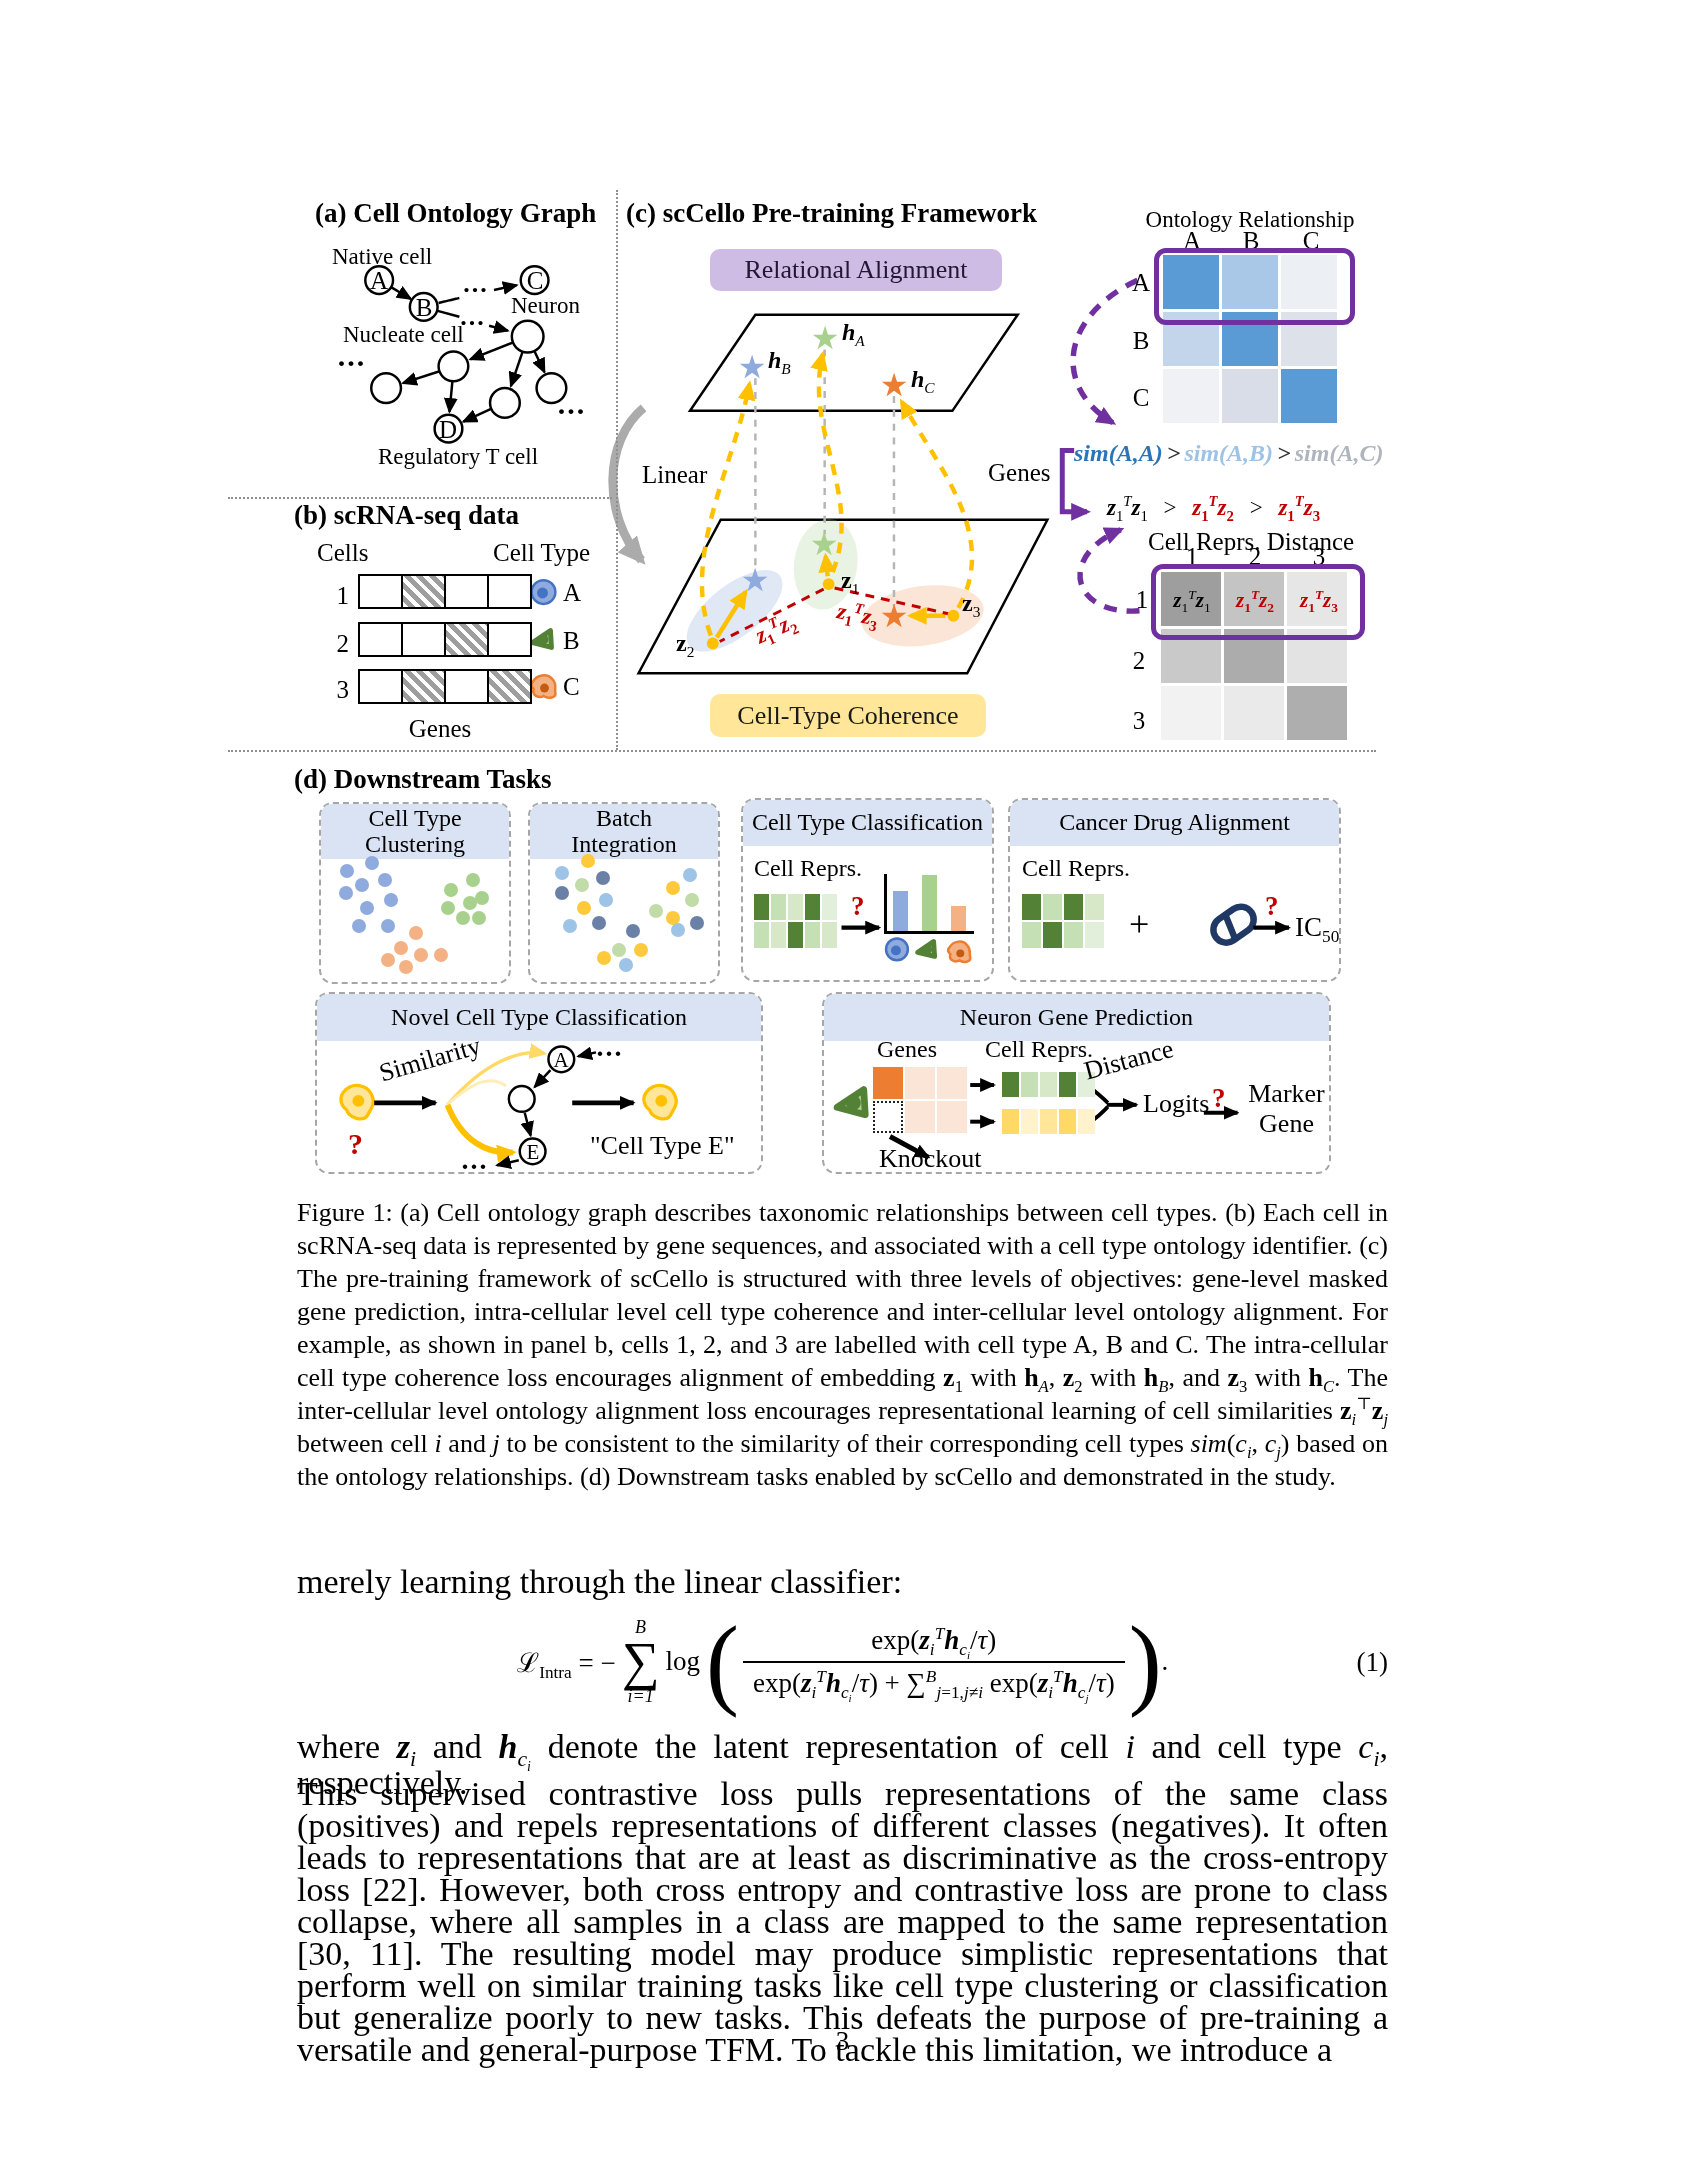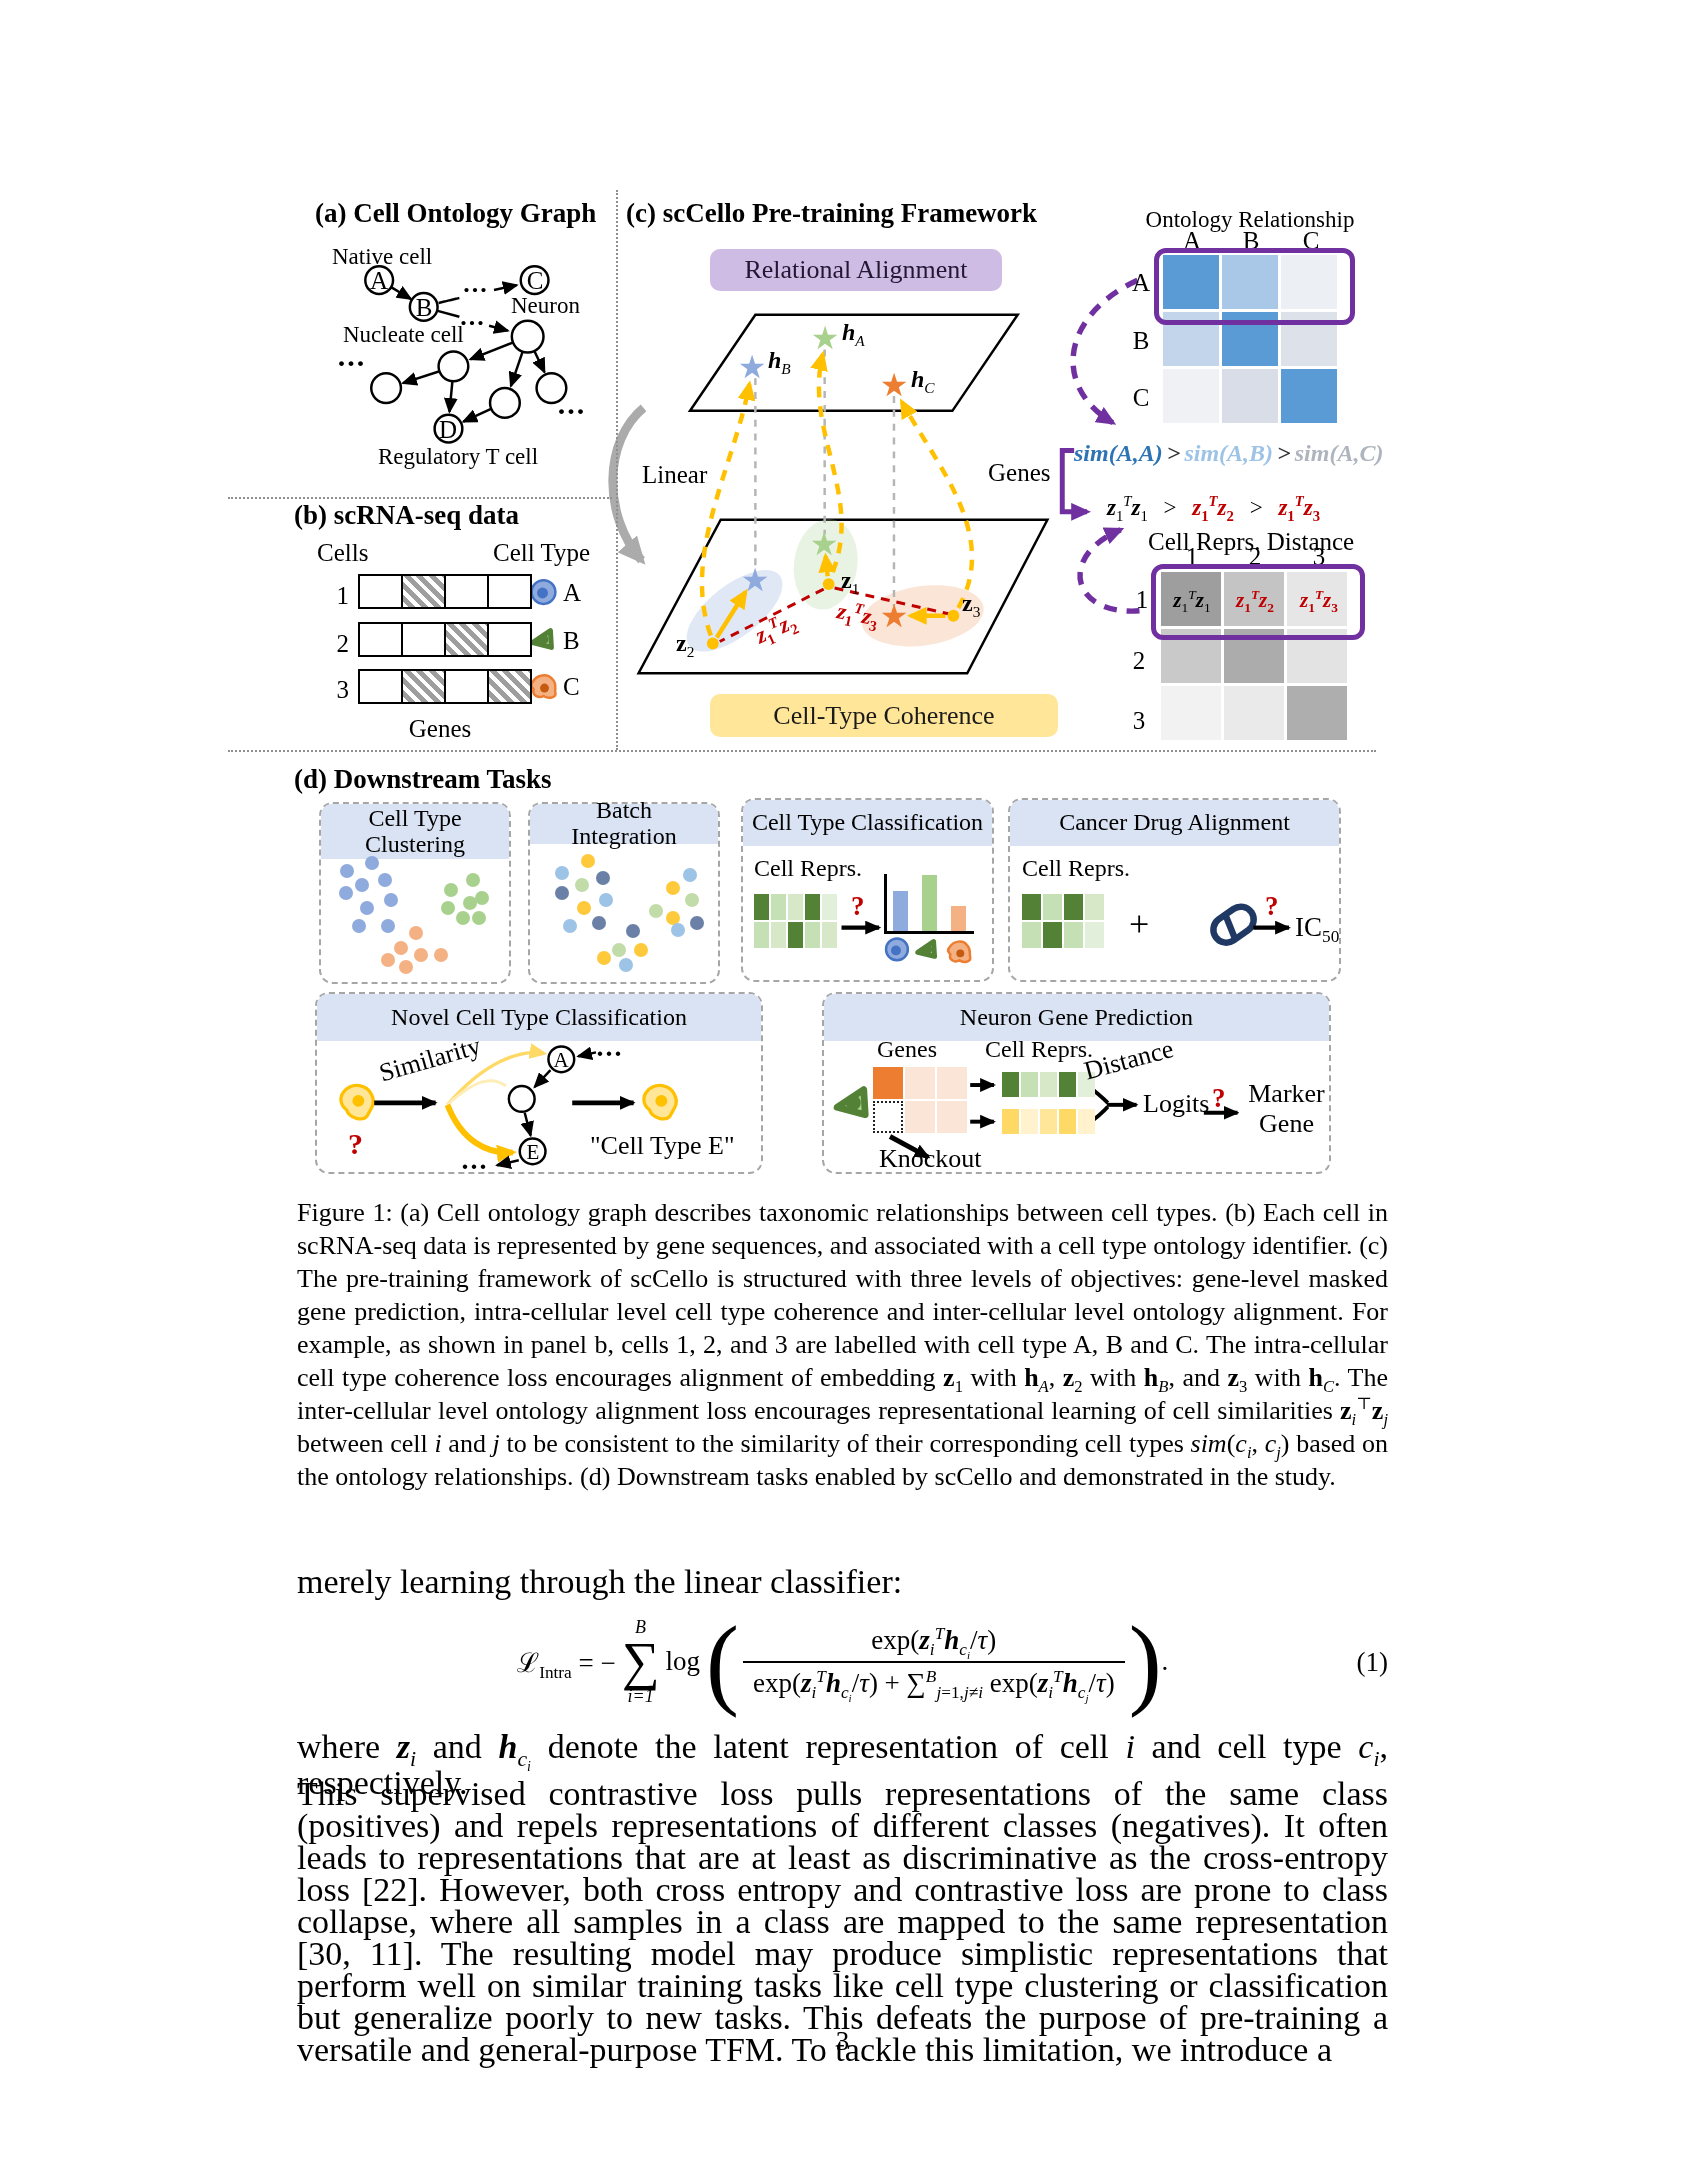--- a/index.html
+++ b/index.html
@@ -253,21 +253,21 @@
     <div class="bcell"></div>
     <div class="bcell hatched"></div>
   </div>
 <span class="abs lbl2" style="left:563px;top:579px">A</span>
 <span class="abs lbl2" style="left:563px;top:627px">B</span>
 <span class="abs lbl2" style="left:563px;top:673px">C</span>
 <div class="abs lbl2" style="left:358px;top:715px;width:164px;text-align:center">Genes</div>
 
 <div class="abs ptitle" style="left:626px;top:198px">(c) scCello Pre-training Framework</div>
 <div class="roundbox ra" style="left:710px;top:249px;width:292px;height:42px">Relational Alignment</div>
-<div class="roundbox cc" style="left:710px;top:694px;width:348px;height:43px">Cell-Type Coherence</div>
+<div class="roundbox cc" style="left:710px;top:694px;width:276px;height:43px">Cell-Type Coherence</div>
 <div class="abs lbl2" style="left:642px;top:461px">Linear</div>
 <div class="abs lbl2" style="left:988px;top:459px">Genes</div>
 
 <span class="abs ctr star st-blue" style="left:752px;top:367px">★</span>
 <span class="abs ctr star st-green" style="left:825px;top:338px">★</span>
 <span class="abs ctr star st-orange" style="left:894px;top:385px">★</span>
 <span class="abs mathlab" style="left:768px;top:347px"><b><i>h</i></b><sub><i>B</i></sub></span>
 <span class="abs mathlab" style="left:842px;top:319px"><b><i>h</i></b><sub><i>A</i></sub></span>
 <span class="abs mathlab" style="left:911px;top:366px"><b><i>h</i></b><sub><i>C</i></sub></span>
 
@@ -378,21 +378,21 @@
       <span style="position: absolute; left: 88px; top: 122px; width: 14px; height: 14px; border-radius: 50%; background: rgb(244, 177, 131);"></span>
       <span style="position: absolute; left: 73px; top: 137px; width: 14px; height: 14px; border-radius: 50%; background: rgb(244, 177, 131);"></span>
       <span style="position: absolute; left: 93px; top: 144px; width: 14px; height: 14px; border-radius: 50%; background: rgb(244, 177, 131);"></span>
       <span style="position: absolute; left: 113px; top: 144px; width: 14px; height: 14px; border-radius: 50%; background: rgb(244, 177, 131);"></span>
       <span style="position: absolute; left: 60px; top: 149px; width: 14px; height: 14px; border-radius: 50%; background: rgb(244, 177, 131);"></span>
       <span style="position: absolute; left: 78px; top: 156px; width: 14px; height: 14px; border-radius: 50%; background: rgb(244, 177, 131);"></span>
     </div>
 </div>
 
 <div class="dbox" style="left:528px;top:802px;width:188px;height:178px">
-  <div class="hdr" style="height:40px">
+  <div class="hdr" style="height:55px">
     <span>Batch</span>
     <span>Integration</span>
   </div>
   <div class="abs" style="left:0;top:0;right:0;bottom:0">
       <span style="position: absolute; left: 25px; top: 62px; width: 14px; height: 14px; border-radius: 50%; background: rgb(157, 195, 230);"></span>
       <span style="position: absolute; left: 51px; top: 50px; width: 14px; height: 14px; border-radius: 50%; background: rgb(255, 201, 60);"></span>
       <span style="position: absolute; left: 66px; top: 67px; width: 14px; height: 14px; border-radius: 50%; background: rgb(107, 128, 166);"></span>
       <span style="position: absolute; left: 45px; top: 74px; width: 14px; height: 14px; border-radius: 50%; background: rgb(193, 219, 169);"></span>
       <span style="position: absolute; left: 25px; top: 82px; width: 14px; height: 14px; border-radius: 50%; background: rgb(107, 128, 166);"></span>
       <span style="position: absolute; left: 69px; top: 89px; width: 14px; height: 14px; border-radius: 50%; background: rgb(157, 195, 230);"></span>

